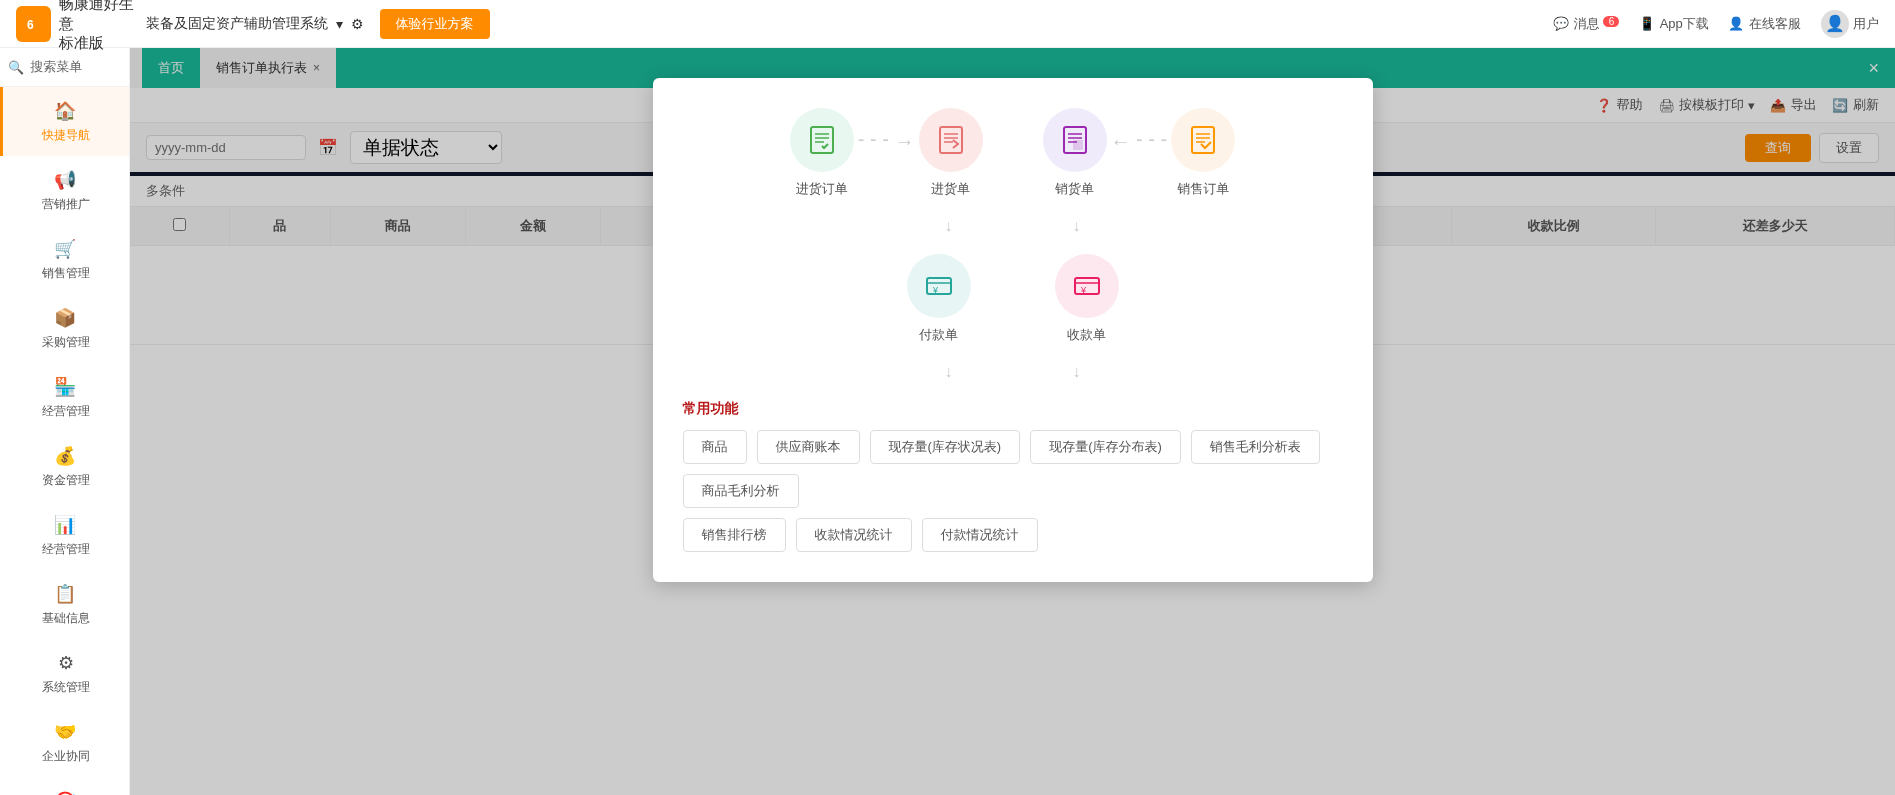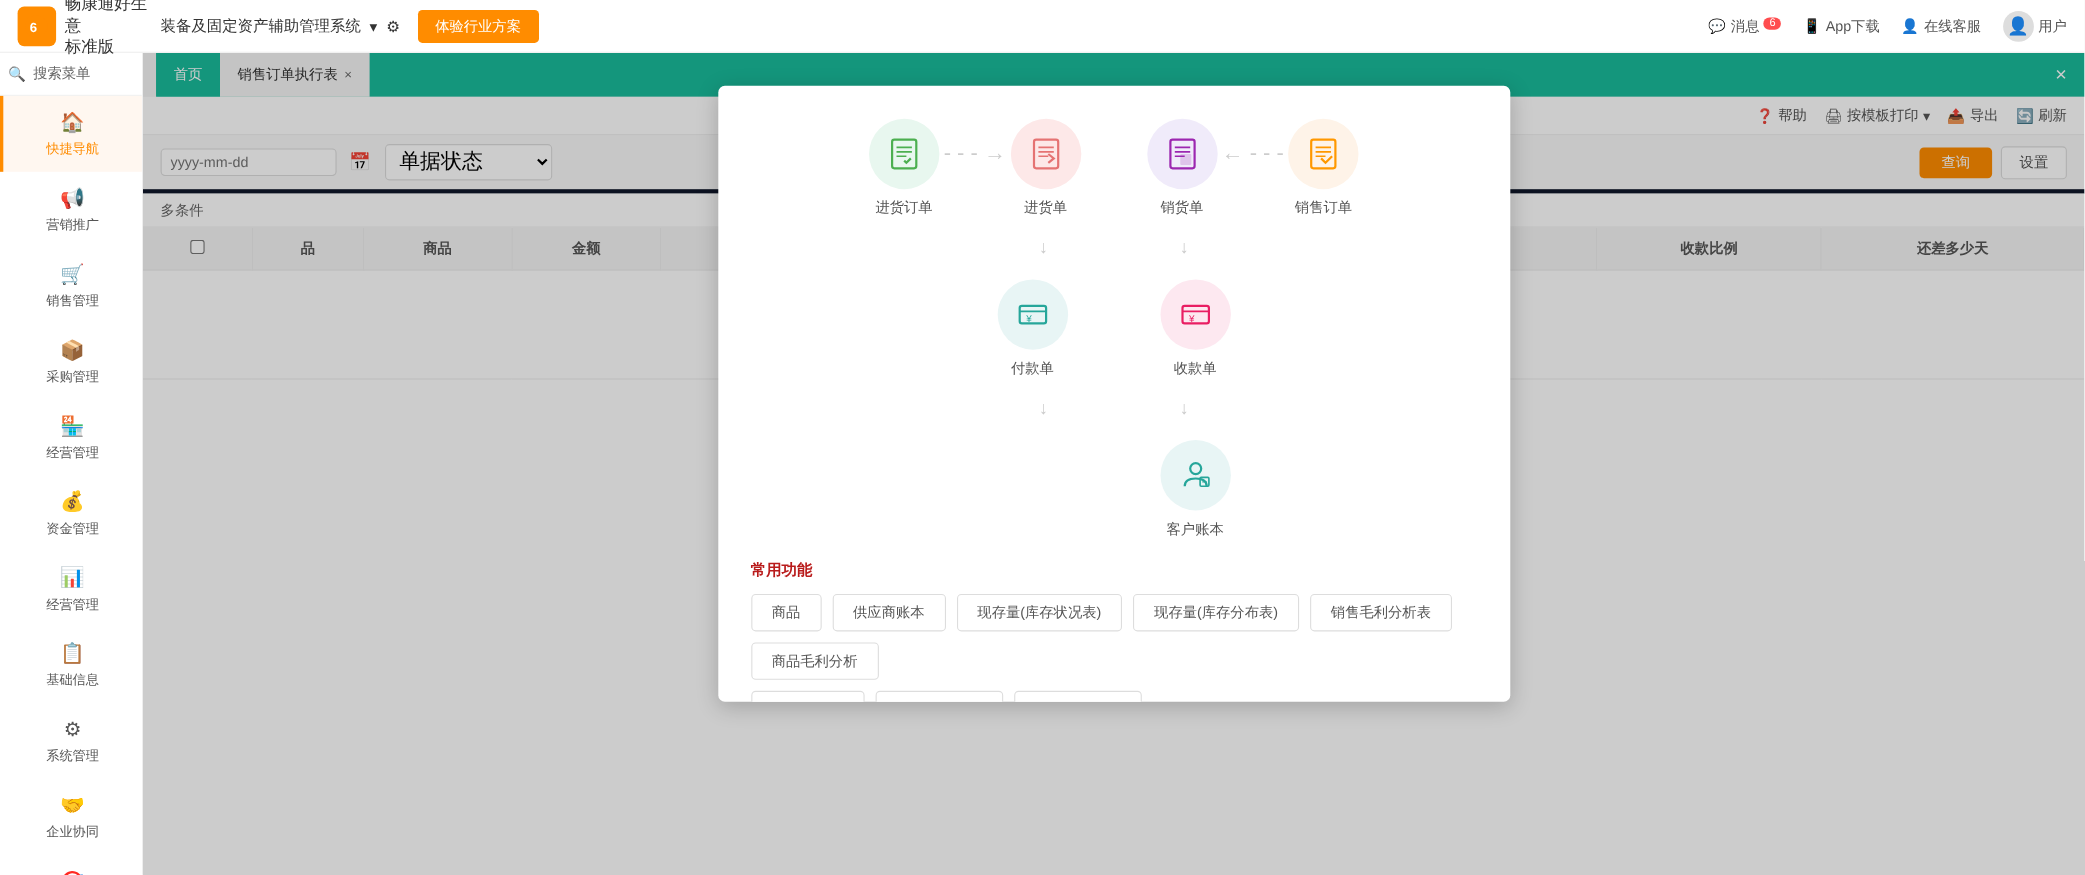--- a/index.html
+++ b/index.html
@@ -680,33 +680,20 @@
                   </svg>
                 </div>
                 <span class="flow-label">收款单</span>
               </div>
             </div>
 
             <div style="display:flex; width:100%; justify-content:flex-start; padding-left:30px;">
               <div class="flow-arrow-v">↓</div>
             </div>
 
-            <div style="display:flex; width:100%; justify-content:flex-start; padding-left:12px;">
-              <div class="flow-node">
-                <div class="flow-circle circle-teal">
-                  <svg width="36" height="36" viewBox="0 0 36 36">
-                    <circle cx="18" cy="12" r="5" fill="none" stroke="#26a69a" stroke-width="2"></circle>
-                    <path d="M8 28 Q8 21 18 21 Q28 21 28 28" fill="none" stroke="#26a69a" stroke-width="2"></path>
-                    <rect x="22" y="20" width="8" height="8" rx="1" fill="none" stroke="#26a69a" stroke-width="1.5"></rect>
-                    <line x1="24" y1="24" x2="28" y2="24" stroke="#26a69a" stroke-width="1.2"></line>
-                  </svg>
-                </div>
-                <span class="flow-label">客户账本</span>
-              </div>
-            </div>
           </div>
         </div>
 
         <div class="common-func">
           <div class="common-func-title">常用功能</div>
           <div class="func-buttons">
             <button class="func-btn">商品</button>
             <button class="func-btn">供应商账本</button>
             <button class="func-btn">现存量(库存状况表)</button>
             <button class="func-btn">现存量(库存分布表)</button>

